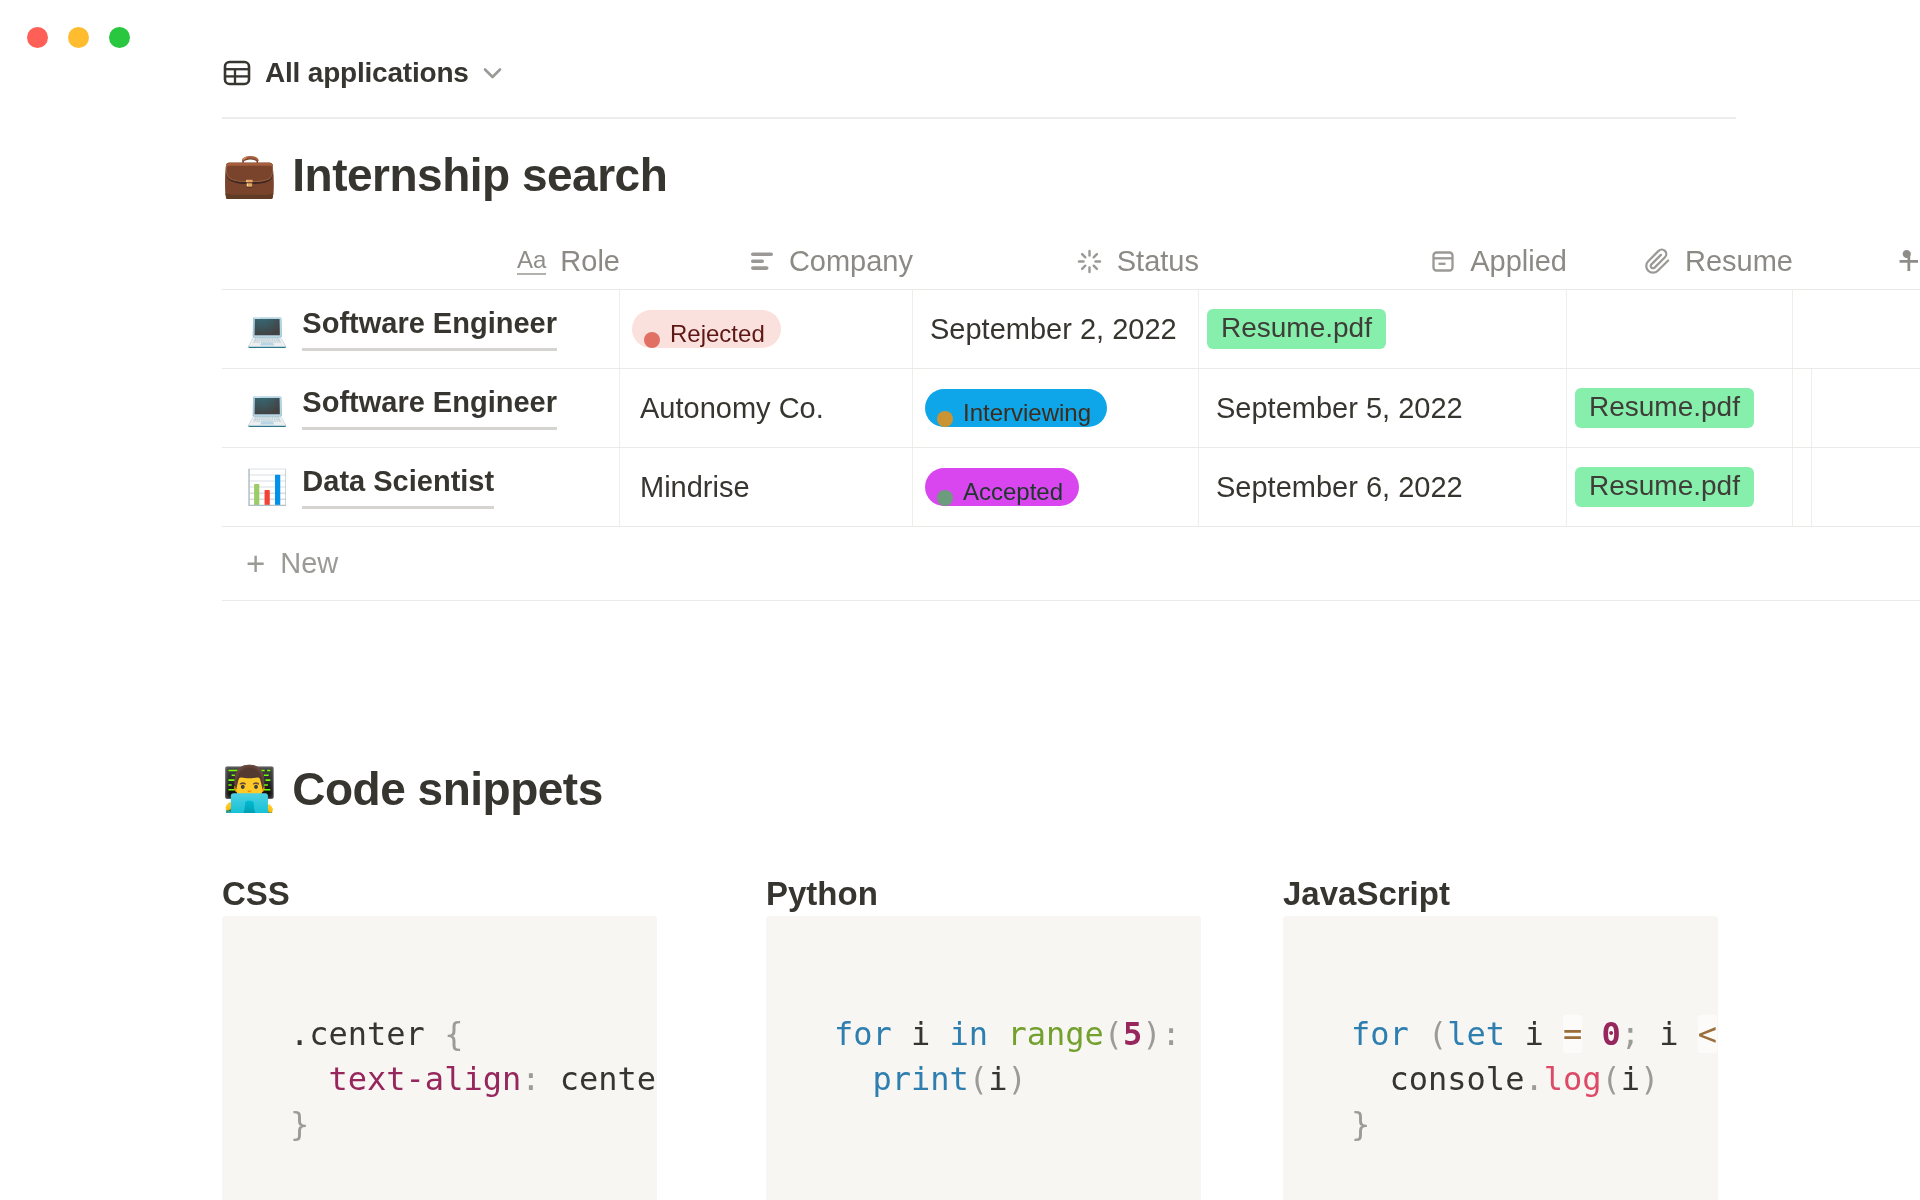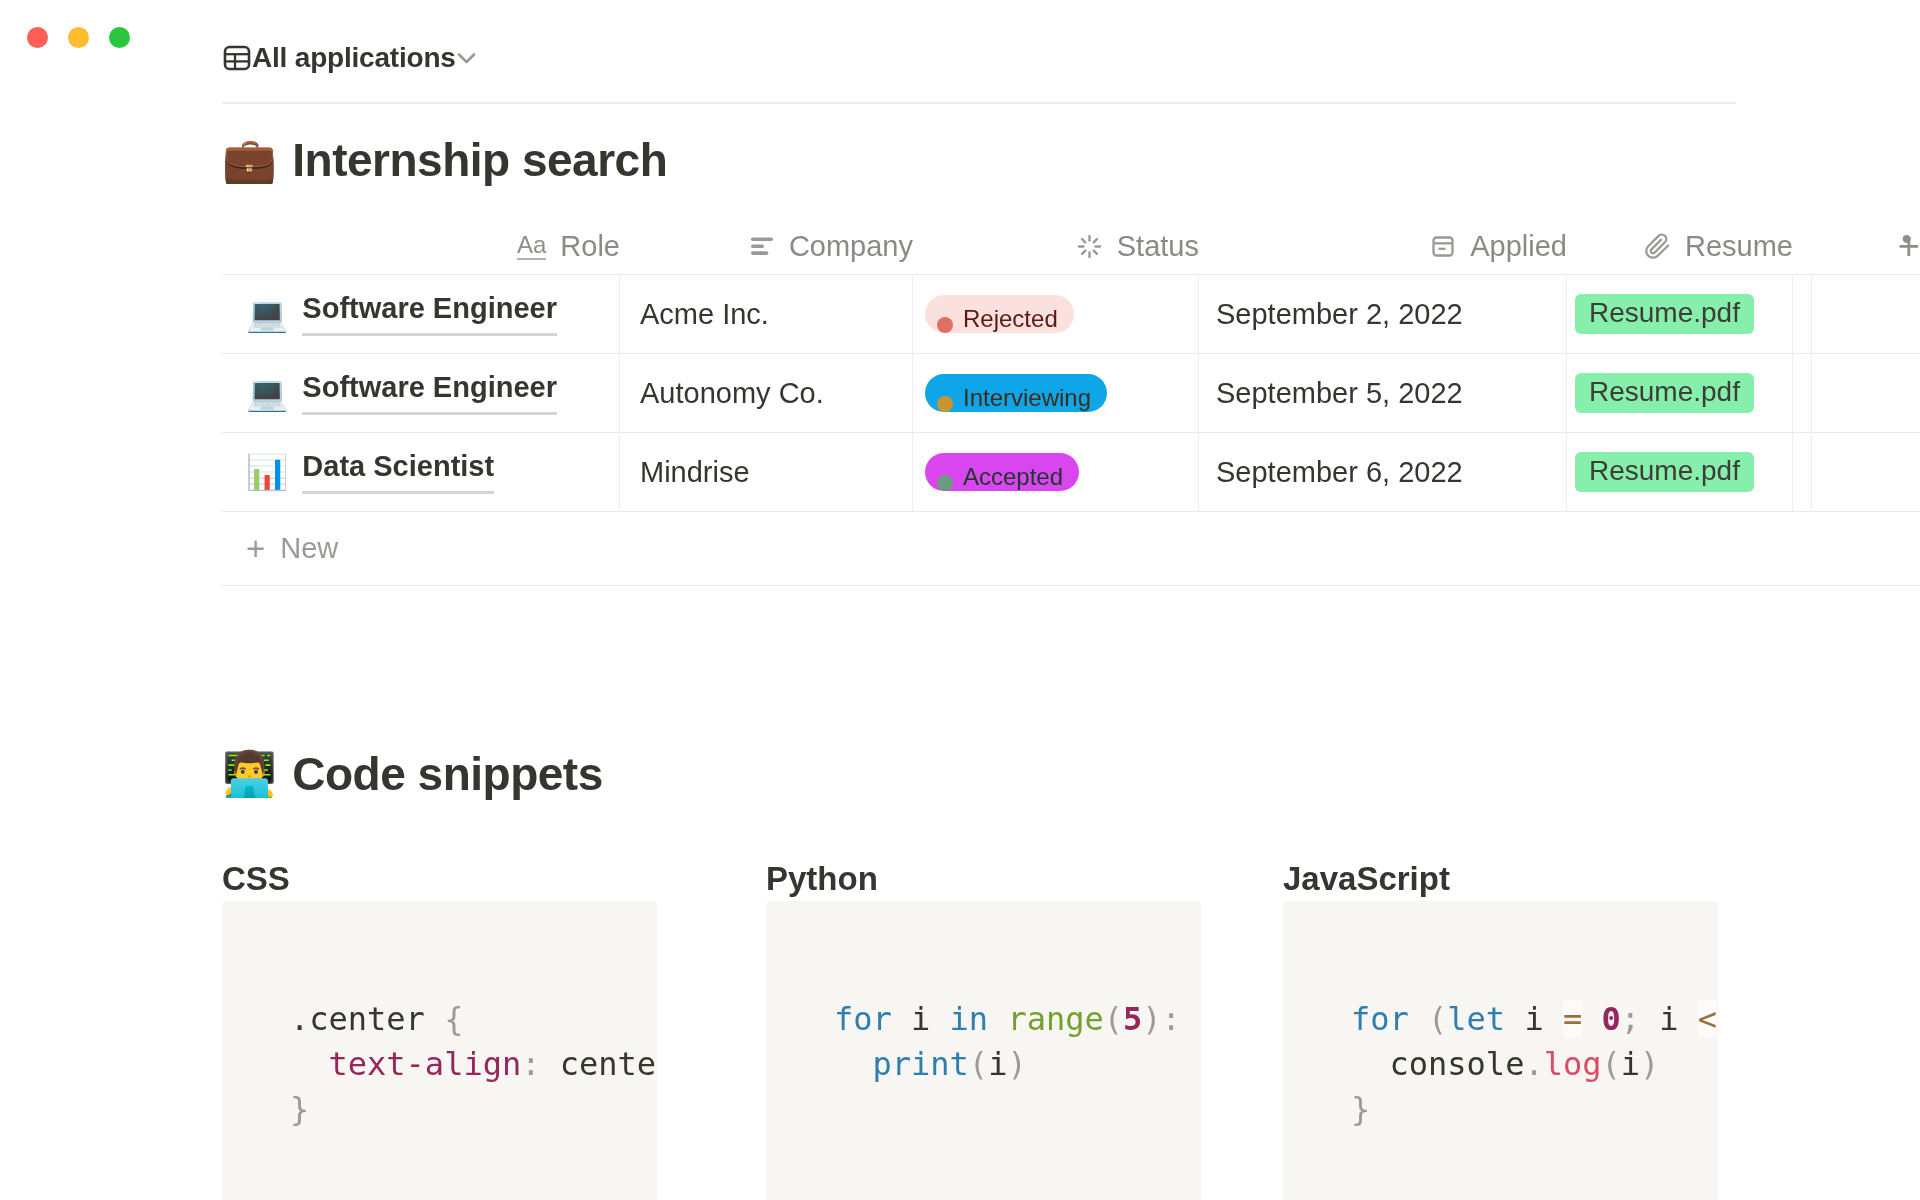--- a/index.html
+++ b/index.html
@@ -2,21 +2,21 @@
 <html><head>
 <meta charset="utf-8">
 <style>
   html,body{margin:0;padding:0;width:1920px;height:1200px;overflow:hidden;background:#fff;
     font-family:"Liberation Sans","DejaVu Sans",sans-serif;color:#37352f;}
   .traffic{position:absolute;top:27px;left:27px;display:flex;gap:20px;}
   .tl{width:21px;height:21px;border-radius:50%;display:inline-block;}
   .tl.red{background:#fe5f57}.tl.yellow{background:#febc2e}.tl.green{background:#29c63f}
 
   .page{padding-left:222px;}
-  .switcher{margin-top:0;padding-top:42px;display:flex;align-items:center;gap:0;width:max-content;cursor:pointer;}
+  .switcher{margin-top:0;padding-top:57px;display:flex;align-items:center;gap:13px;width:max-content;cursor:pointer;}
   .switcher .lbl{font-size:28px;font-weight:700;letter-spacing:-0.2px;}
   .divider{margin-top:28px;width:1514px;border-top:2px solid #ececea;height:0;}
 
   h1{margin:0;font-size:46px;font-weight:700;line-height:62px;letter-spacing:-0.5px;display:flex;align-items:center;}
   h1 .emoji{font-size:44px;margin-right:16px;line-height:62px;}
   .h1-main{margin-top:25px;}
   .h1-snippets{margin-top:157px;}
 
   
   .grid{display:grid;grid-template-columns:398px 293px 286px 368px 226px 19px 1fr;}
@@ -149,21 +149,20 @@
     <div class="hcell plus">+</div>
     <div class="more">•••</div>
   </div>
 
   <div id="rows">
       <div class="grid trow">
         <div class="cell-role">
           <span class="remoji">💻</span>
           <span class="rlink">Software Engineer</span>
         </div>
-        <div class="cell-co">Acme Inc.</div>
         <div class="cell-st">
           <span class="pill" style="background: rgb(251, 225, 221); color: rgb(93, 23, 21);"><span class="dot" style="background: rgb(225, 111, 100);"></span>Rejected</span>
         </div>
         <div class="cell-ap">September 2, 2022</div>
         <div class="cell-re">
           <span class="chip">Resume.pdf</span>
         </div>
         <div></div>
         <div></div>
       </div>

